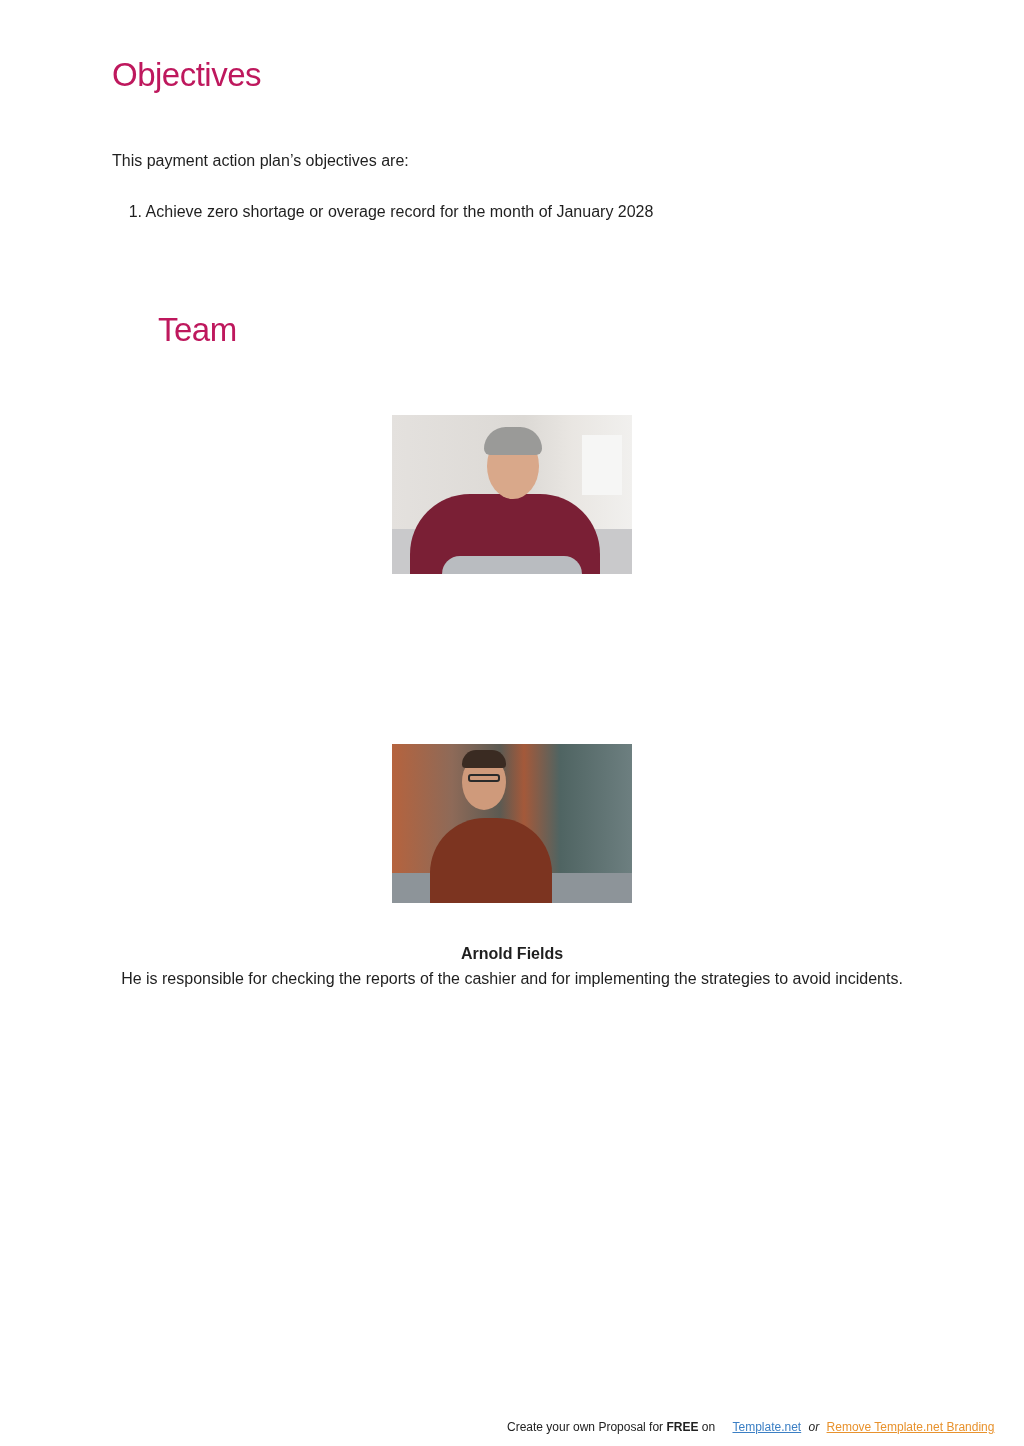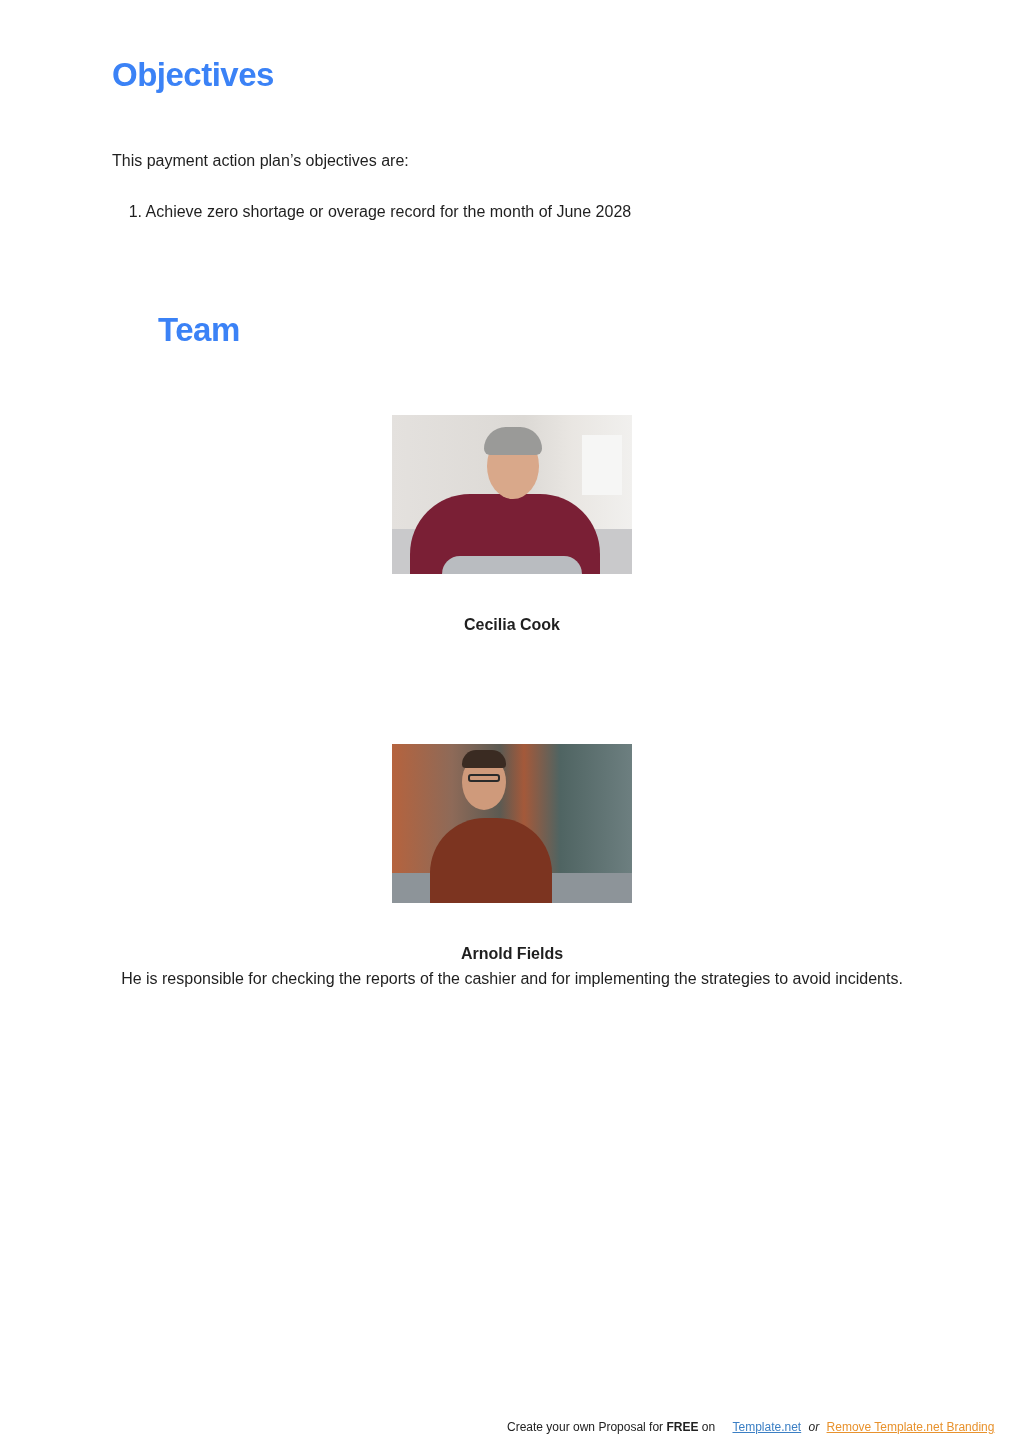--- a/index.html
+++ b/index.html
@@ -3,21 +3,21 @@
   <meta charset="utf-8">
   <style>
     html, body { margin: 0; padding: 0; background: #ffffff; }
     body {
       width: 1024px; height: 1446px; position: relative; overflow: hidden;
       font-family: "Liberation Sans", sans-serif; color: #1f1f1f;
     }
     .page { position: absolute; left: 112px; top: 0; width: 800px; }
     h1 {
       font-family: "Liberation Sans", sans-serif;
-      font-size: 33px; font-weight: bold; margin: 0; color: #3b82f6;
+      font-size: 33px; font-weight: normal; margin: 0; color: #be185d;
       letter-spacing: -0.5px;
     }
     #objectives-heading { position: absolute; top: 56px; left: 0; }
     #intro { position: absolute; top: 152px; left: 0; font-size: 16px; }
     #obj-list { position: absolute; top: 202px; left: 0; margin: 0; padding: 0; list-style: none; font-size: 16px; }
     #obj-list li { height: 25px; line-height: 20px; }
     #obj-list .num { display: inline-block; width: 30px; text-align: right; padding-right: 0; }
     #team-heading { position: absolute; top: 311px; left: 0; margin-left: 46px; }
     .member { position: absolute; left: 0; width: 800px; text-align: center; }
     .photo {
@@ -55,36 +55,35 @@
   </style>
 </head>
 <body>
 
 <div class="page">
   <h1 id="objectives-heading">Objectives</h1>
   <div id="intro">This payment action plan’s objectives are:</div>
   <ol id="obj-list">
     <li>
       <span class="num">1.</span>
-      <span>Achieve zero shortage or overage record for the month of June 2028</span>
+      <span>Achieve zero shortage or overage record for the month of January 2028</span>
     </li>
   </ol>
 
   <h1 id="team-heading">Team</h1>
 
   <div class="member" id="member-1">
     <div class="photo photo-1" aria-label="photo of smiling woman with short gray hair in maroon blouse">
       <div class="window"></div>
       <div class="sofa"></div>
       <div class="shirt"></div>
       <div class="cushion"></div>
       <div class="head"></div>
       <div class="hair"></div>
     </div>
-    <div class="member-name">Cecilia Cook</div>
   </div>
 
   <div class="member" id="member-2">
     <div class="photo photo-2" aria-label="photo of smiling man with glasses in brown sweater, arms crossed">
       <div class="ground"></div>
       <div class="sweater"></div>
       <div class="head"></div>
       <div class="hair"></div>
       <div class="glasses"></div>
     </div>

